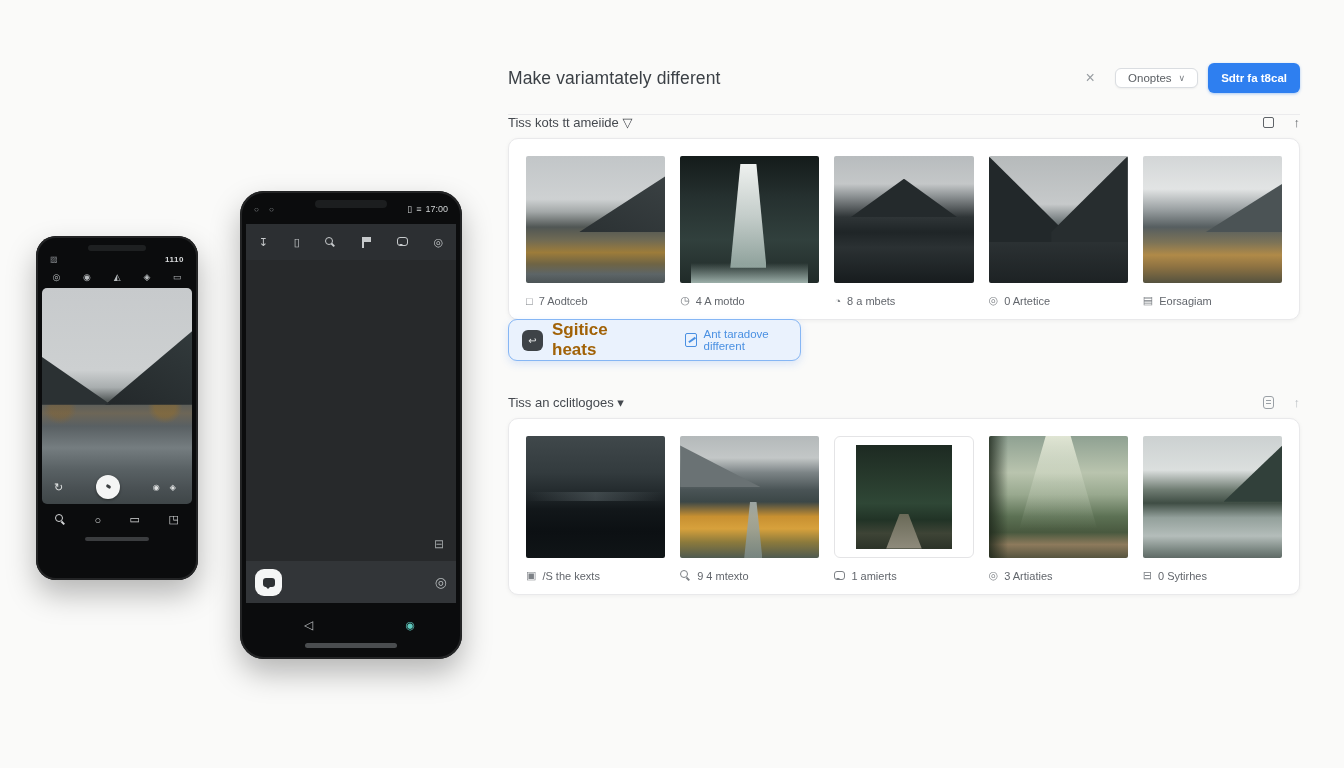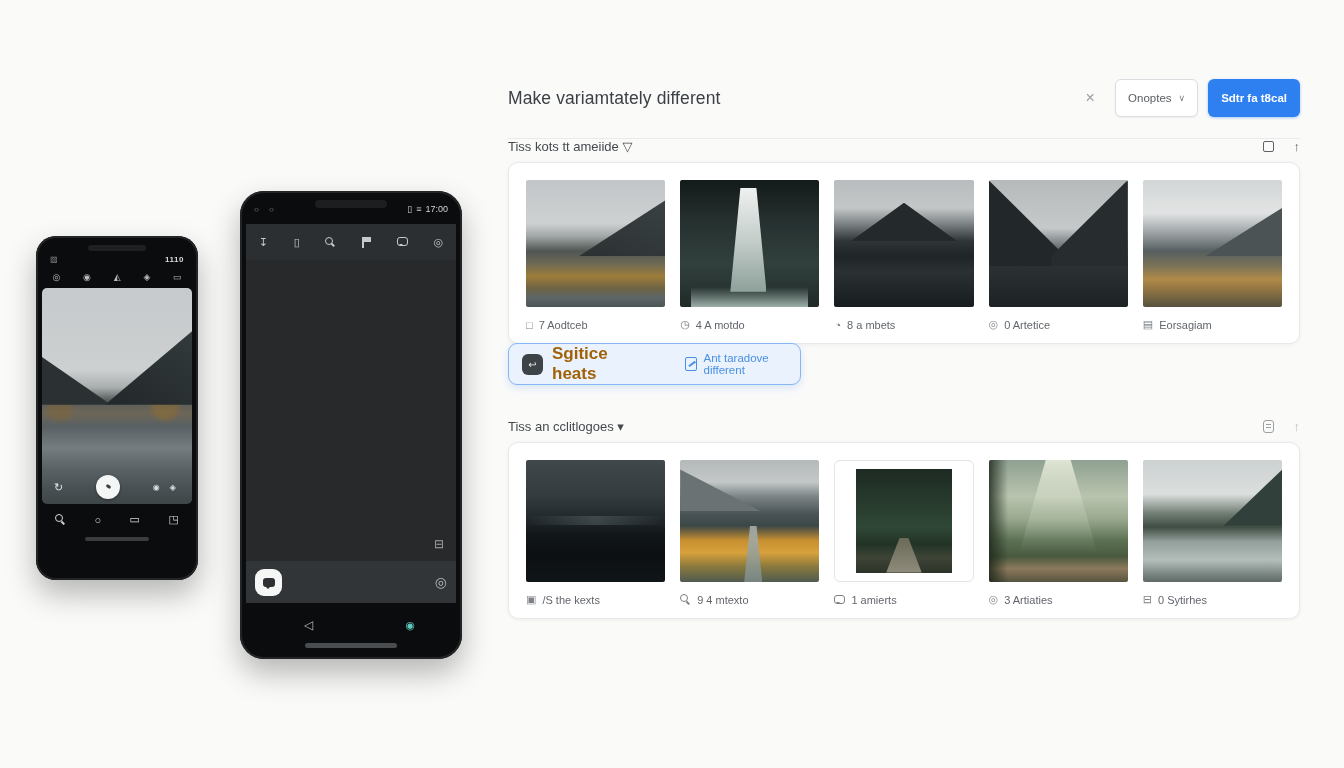--- a/index.html
+++ b/index.html
@@ -62,28 +62,28 @@
   .icon-flag::after { content:""; position:absolute; left:1.5px; top:0; width:7px; height:5px; background:currentColor; }
   .icon-bubble-solid { position:relative; width:12px; height:9px; background:#2e3134; border-radius:3px; }
   .icon-bubble-solid::after { content:""; position:absolute; left:2px; top:8px; border:3px solid transparent; border-top-color:#2e3134; }
   .icon-compose { position:relative; width:12px; height:14px; border:1.4px solid #4a90e2; border-radius:2px; flex:none; }
   .icon-compose::after { content:""; position:absolute; left:2px; top:5px; width:8px; height:1.5px; background:#4a90e2; transform:rotate(-35deg); }
   .sq-outline { width:11px; height:11px; border:1.5px solid #5f6368; border-radius:2px; display:inline-block; }
   .sq-doc { width:11px; height:13px; border:1.4px solid #9aa0a6; border-radius:3px; position:relative; display:inline-block; }
   .sq-doc::after { content:""; position:absolute; left:2px; top:3px; right:2px; height:1.2px; background:#9aa0a6; box-shadow:0 3px 0 #9aa0a6; }
 
   
-  .panel { position:absolute; left:508px; top:16px; width:792px; }
+  .panel { position:absolute; left:508px; top:0; width:792px; }
   .dlg-header { margin-top:63px; display:flex; align-items:center; }
   .dlg-title { flex:1; font-size:17.5px; color:#3b4046; letter-spacing:.1px; }
   .dlg-close { width:26px; text-align:center; color:#989da2; font-size:16px; cursor:default; margin-right:12px; }
-  .btn-dropdown { height:38px; display:flex; align-items:center; gap:7px; padding:0 12px; background:#fff;
+  .btn-dropdown { height:20px; display:flex; align-items:center; gap:7px; padding:0 12px; background:#fff;
       border:1px solid #dadde1; border-radius:6px; font-size:11.5px; color:#5a5e63; box-shadow:0 1px 2px rgba(0,0,0,.05); margin-right:10px; }
   .btn-dropdown .chev { font-size:9px; color:#7a7e83; }
-  .btn-primary { height:38px; display:flex; align-items:center; padding:0 13px; background:#2e7ff0; border-radius:6px;
+  .btn-primary { height:30px; display:flex; align-items:center; padding:0 13px; background:#2e7ff0; border-radius:6px;
       font-size:11.5px; font-weight:bold; color:#fff; box-shadow:0 1px 3px rgba(46,127,240,.4); }
   .divider { margin-top:21px; border-top:1px solid #ebebed; }
 
   .sec-header { display:flex; align-items:center; font-size:13px; color:#45494f; }
   .sec-header .spacer { flex:1; }
   .sec-header .up { font-size:13px; color:#5f6368; margin-left:20px; }
   .sec-header.dim .up { color:#b7bbc1; }
   .sec1-h { }
   .sec2-h { margin-top:34px; }
 

